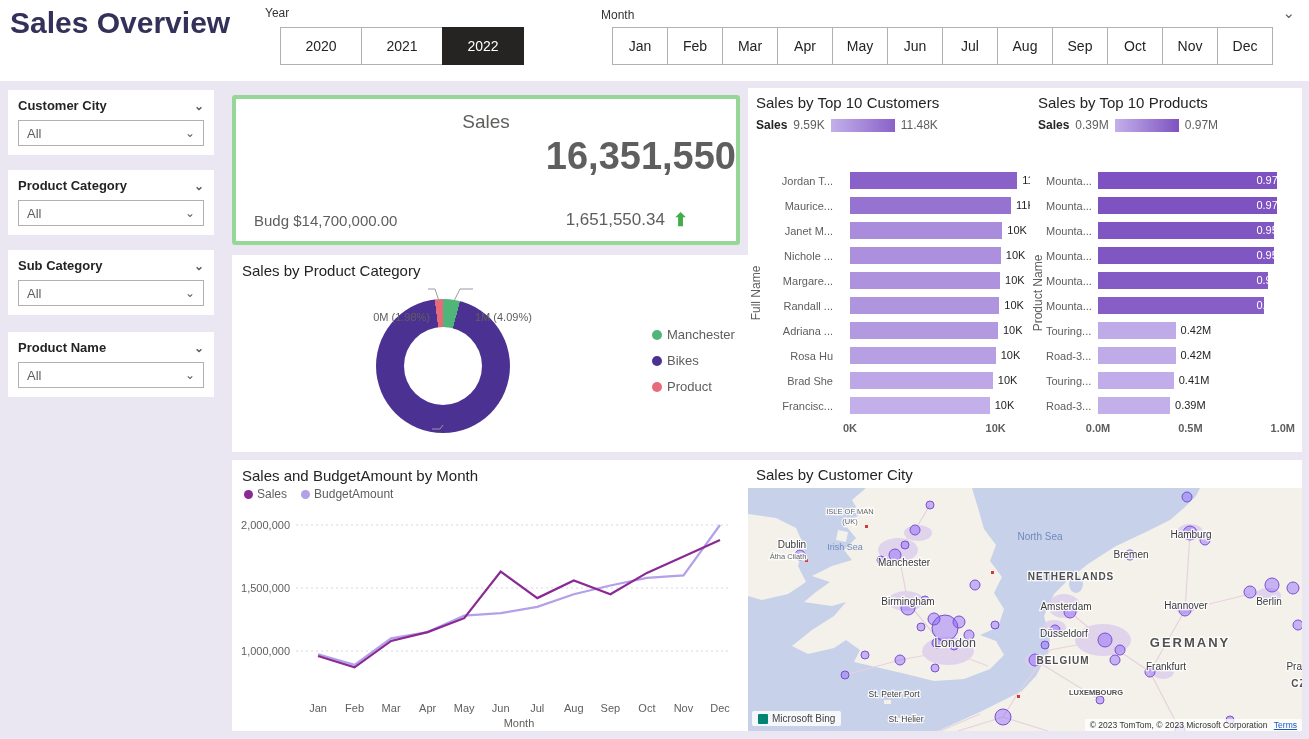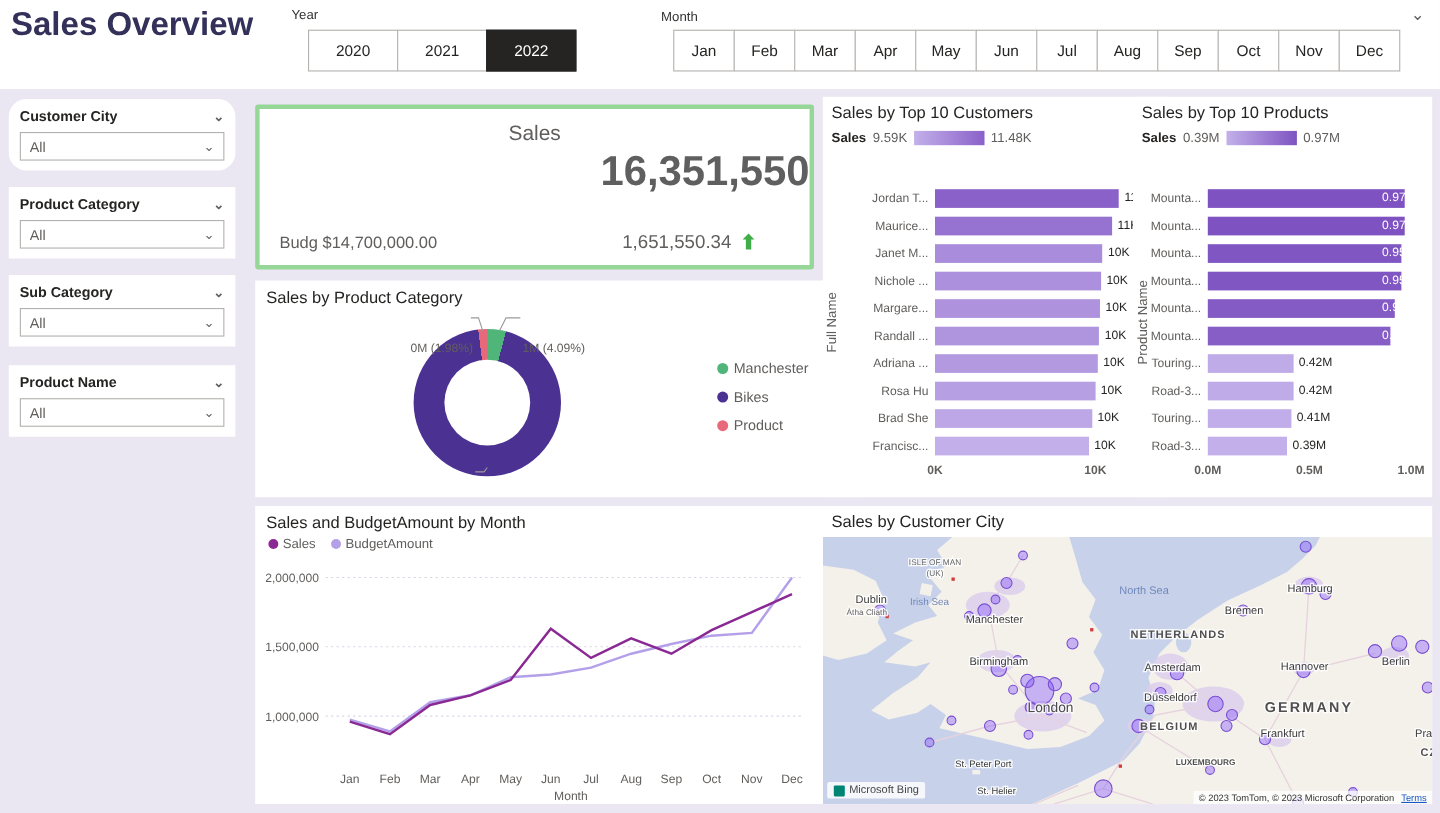--- a/index.html
+++ b/index.html
@@ -61,21 +61,21 @@
   .customers-card { left:748px; top:88px; width:316px; height:364px; }
   .products-card  { left:1030px; top:88px; width:272px; height:364px; }
   .bar-card .card-title { left:8px; top:6px; }
   .grad-row { position:absolute; left:8px; top:30px; display:flex; align-items:center; gap:6px; font-size:12px; color:#605e5c; }
   .grad-row b { color:#252423; }
   .grad { width:64px; height:13px; display:inline-block; }
   .y-axis-title { position:absolute; left:0; top:80px; width:16px; height:250px; display:flex; align-items:center; justify-content:center; }
   .y-axis-title span { transform:rotate(-90deg); white-space:nowrap; font-size:12px; color:#605e5c; }
   .bar-body { position:absolute; left:16px; top:80px; right:10px; }
   .bar-row { display:flex; align-items:center; height:25px; }
-  .bar-label { font-size:11px; color:#605e5c; text-align:right; padding-right:6px; white-space:nowrap; overflow:hidden; flex:none; }
+  .bar-label { font-size:11px; color:#605e5c; text-align:right; padding-right:17px; white-space:nowrap; overflow:hidden; flex:none; }
   .bar-track { flex:1; position:relative; height:17px; }
   .bar { height:100%; }
   .bval-in  { position:absolute; right:5px; top:2px; font-size:11px; color:#fff; }
   .bval-out { position:absolute; top:2px; font-size:11px; color:#252423; white-space:nowrap; }
   .bar-ticks { position:relative; height:16px; margin-top:4px; font-size:11px; color:#605e5c;font-weight:bold; }
   .bar-ticks span { position:absolute; transform:translateX(-50%); }
   
   .map-card { left:748px; top:460px; width:554px; height:271px; }
   .map-card .card-title { left:8px; top:6px; }
   .map-wrap { position:absolute; left:0; top:28px; width:554px; height:243px; overflow:hidden; }
@@ -118,21 +118,21 @@
       <button class="tbtn mbtn">Aug</button>
       <button class="tbtn mbtn">Sep</button>
       <button class="tbtn mbtn">Oct</button>
       <button class="tbtn mbtn">Nov</button>
       <button class="tbtn mbtn">Dec</button>
     </div>
   <div class="header-collapse">⌄</div>
 </div>
 
 <div id="slicer-column">
-    <div class="slicer-card" style="top: 90px; border-radius: 16px;">
+    <div class="slicer-card" style="top: 90px;">
       <div class="slicer-head">
         <span>Customer City</span>
         <span class="chev">⌄</span>
       </div>
       <div class="slicer-dd">
         <span>All</span>
         <span class="chev">⌄</span>
       </div>
     </div>
     <div class="slicer-card" style="top: 170px;">

